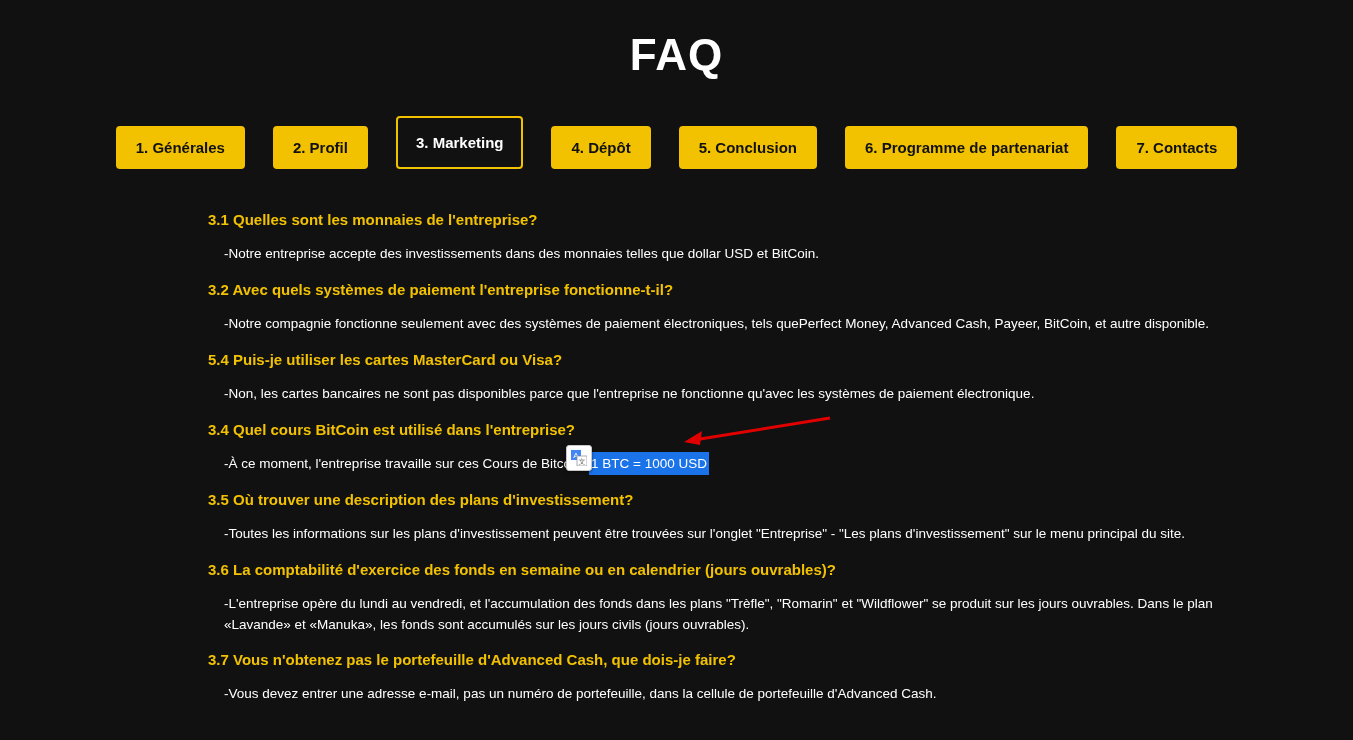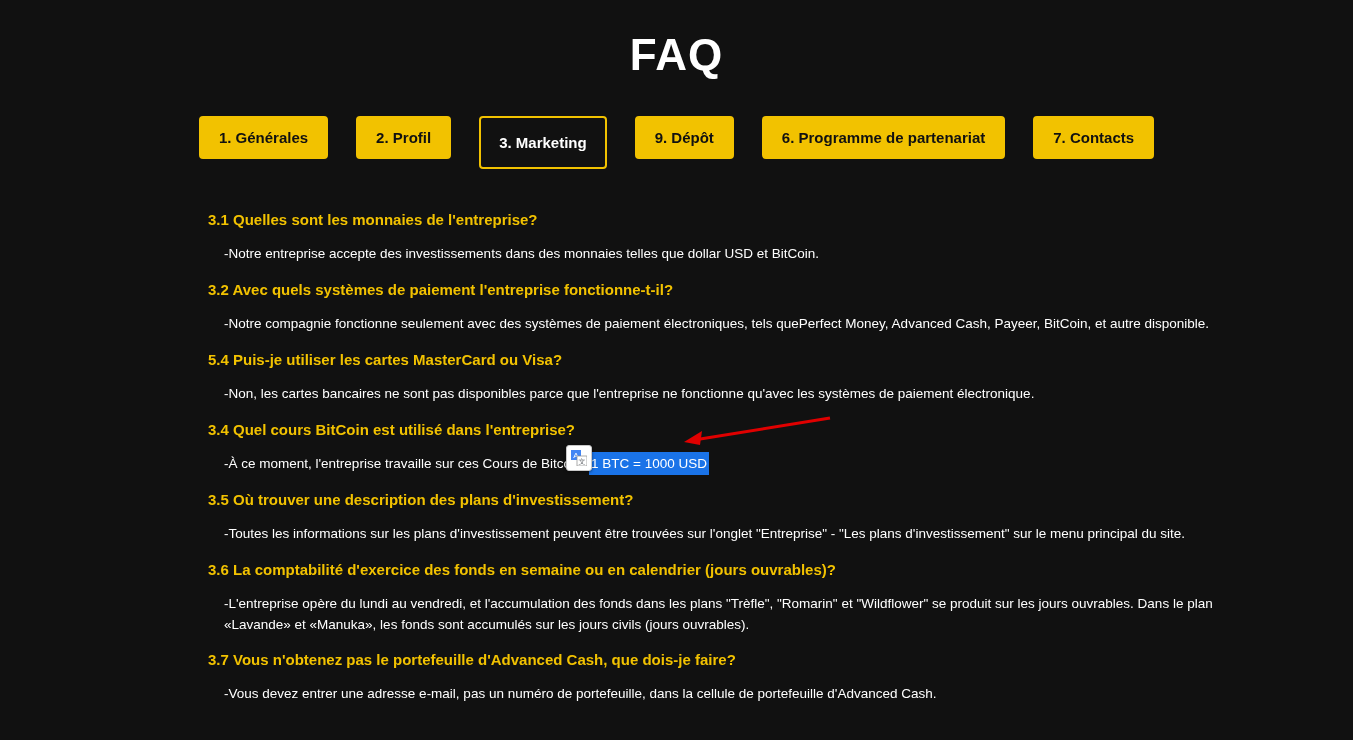--- a/index.html
+++ b/index.html
@@ -23,21 +23,21 @@
     font-size: 44px;
     font-weight: bold;
     letter-spacing: 1px;
     margin: 0;
     padding-top: 30px;
     font-family: "Liberation Sans", sans-serif;
   }
   .tabs {
     display: flex;
     justify-content: center;
-    align-items: flex-start;
+    align-items: flex-end;
     gap: 28px;
     margin-top: 36px;
   }
   .tab {
     background: #f2c200;
     color: #111111;
     font-weight: bold;
     font-size: 15px;
     padding: 11px 18px;
     border-radius: 4px;
@@ -108,21 +108,22 @@
 <body>
 
 <div class="page">
 
   <h1 class="page-title">FAQ</h1>
 
   <div class="tabs">
     <div class="tab">1. Générales</div>
     <div class="tab">2. Profil</div>
     <div class="tab active">3. Marketing</div>
-    <div class="tab">9. Dépôt</div>
+    <div class="tab">4. Dépôt</div>
+    <div class="tab">5. Conclusion</div>
     <div class="tab">6. Programme de partenariat</div>
     <div class="tab">7. Contacts</div>
   </div>
 
   <div class="content">
 
     <div class="qa">
       <p class="q">3.1 Quelles sont les monnaies de l'entreprise?</p>
       <p class="a">-Notre entreprise accepte des investissements dans des monnaies telles que dollar USD et BitCoin.</p>
     </div>

